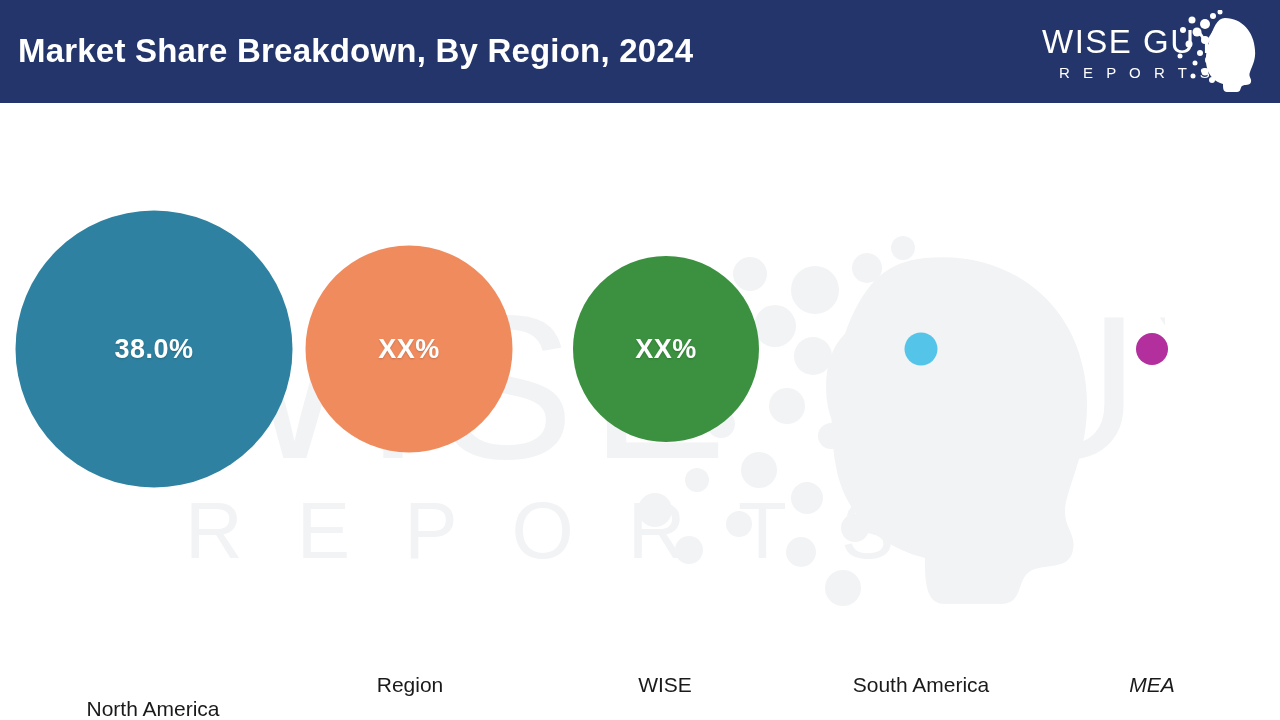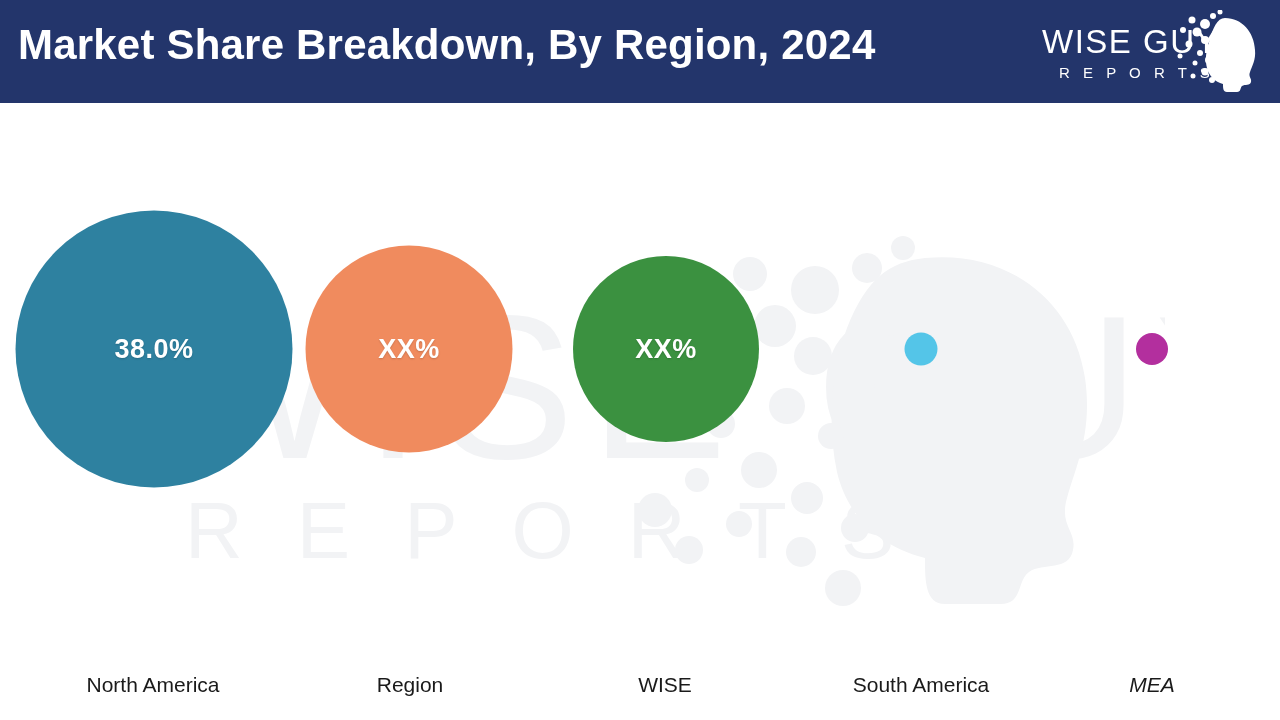--- a/index.html
+++ b/index.html
@@ -29,24 +29,24 @@
     top: 0;
     width: 1280px;
     height: 103px;
     background: #23356b;
     display: flex;
     align-items: flex-start;
     justify-content: space-between;
   }
   .header-title {
     color: #ffffff;
-    font-size: 42px;
+    font-size: 33px;
     font-weight: bold;
     letter-spacing: 0.2px;
-    margin: 20px 0 0 18px;
+    margin: 31px 0 0 18px;
     white-space: nowrap;
     line-height: 1.2;
   }
   .brand-logo {
     margin: 10px 18px 0 0;
     width: 225px;
     height: 86px;
     position: relative;
   }
   .brand-logo svg { display: block; }
@@ -207,21 +207,21 @@
       <div class="bubble" style="left:921px; top:246px; width:33px; height:33px; background:#54c5e8;">
         <span class="bubble-label"></span>
       </div>
 
       <div class="bubble" style="left:1152px; top:246px; width:32px; height:32px; background:#b32f9e;">
         <span class="bubble-label"></span>
       </div>
     </div>
 
     <div class="axis">
-      <div class="axis-label" style="left:153px; top:570px;">North America</div>
+      <div class="axis-label" style="left:153px; top:594px;">North America</div>
       <div class="axis-label" style="left:410px; top:570px;">Region</div>
       <div class="axis-label" style="left:665px; top:570px;">WISE</div>
       <div class="axis-label" style="left:921px; top:570px;">South America</div>
       <div class="axis-label" style="left:1152px; top:570px;font-style:italic;">MEA</div>
     </div>
 
   </div>
 </div>
 
 </body></html>

